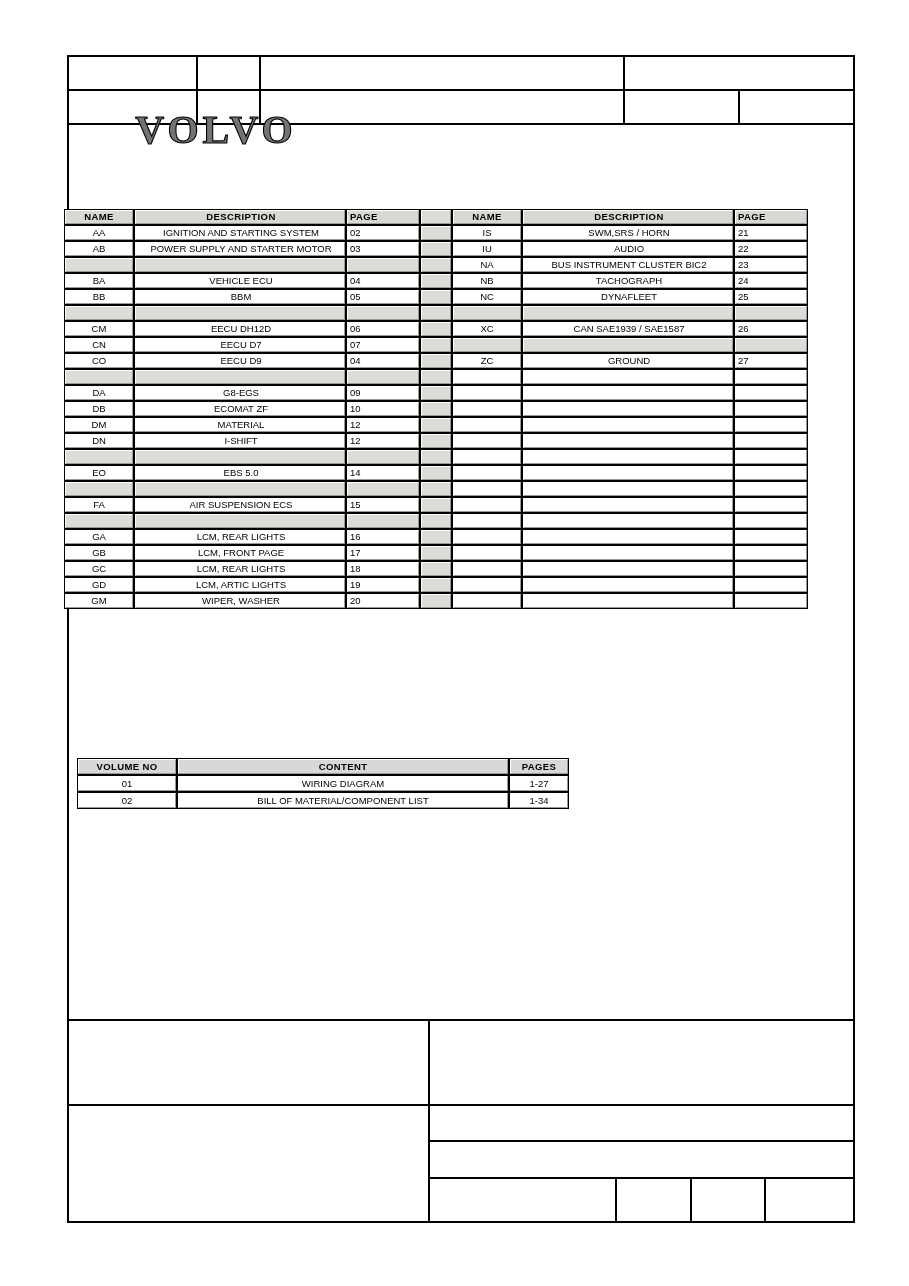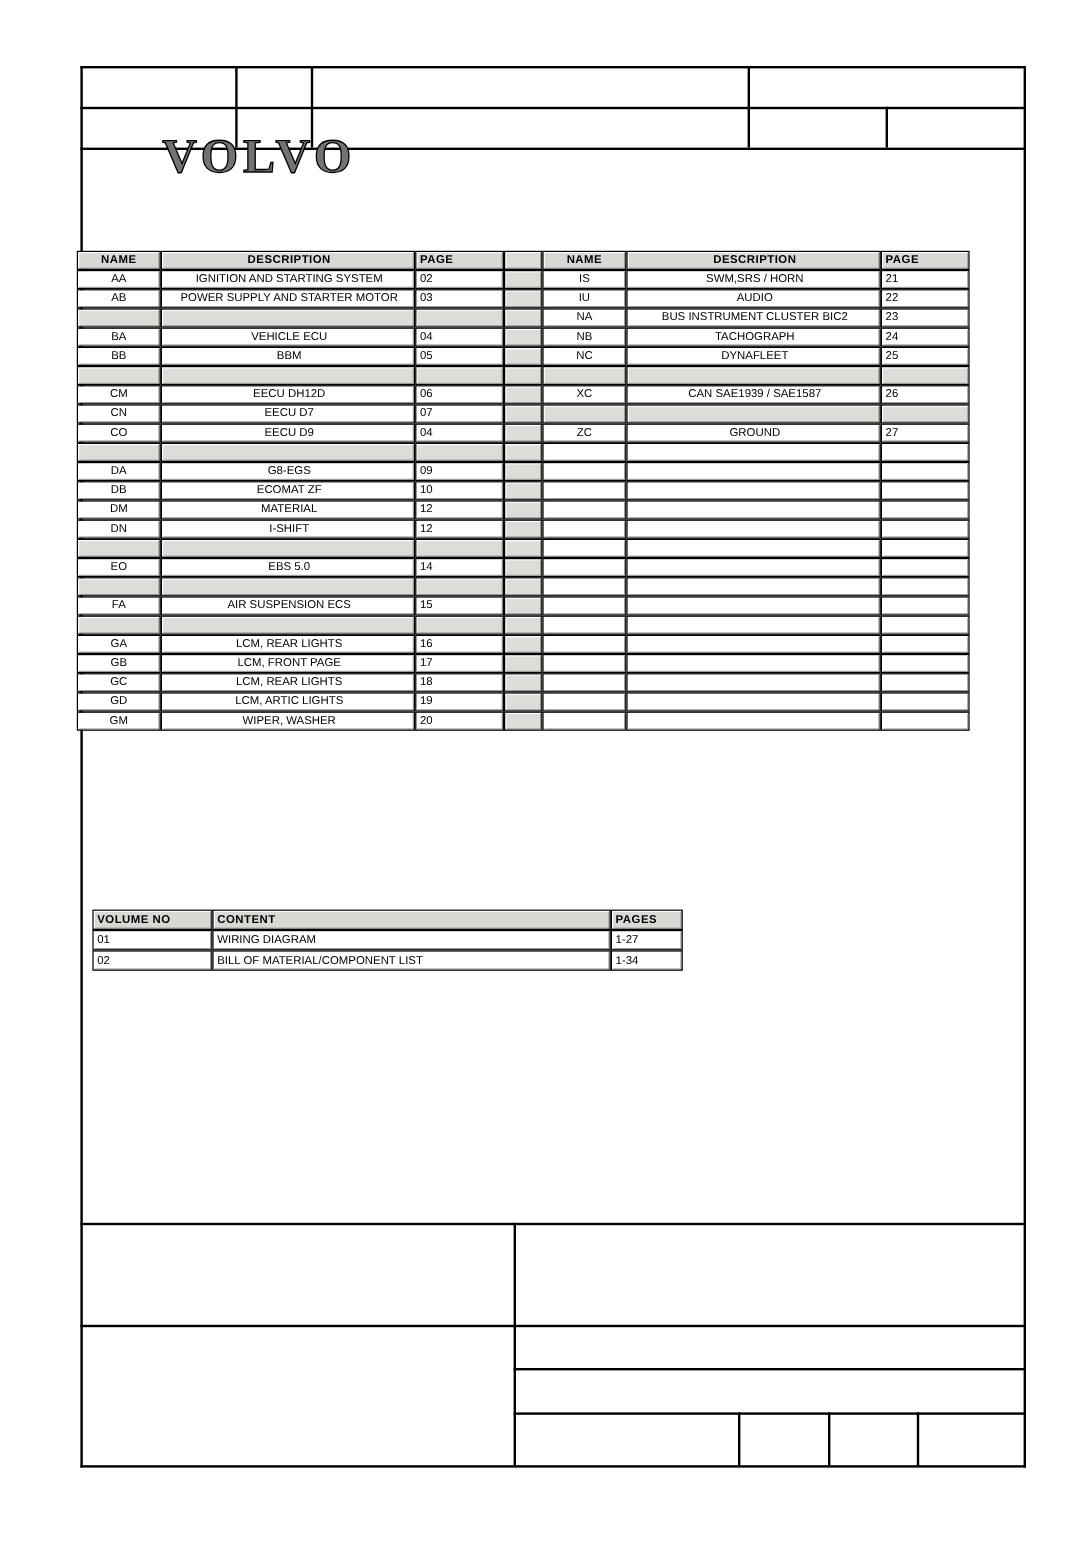--- a/index.html
+++ b/index.html
@@ -106,20 +106,21 @@
     padding: 0 2px;
     box-sizing: border-box;
     background: #ffffff;
     border-top: 1.5px solid #ffffff;
     border-left: 1.5px solid #ffffff;
     border-right: 1.5px solid #9a9a94;
     border-bottom: 1.5px solid #9a9a94;
     outline: 1px solid #000000;
     color: #000;
     line-height: 13px;
+    text-align: center;
     white-space: nowrap;
     overflow: hidden;
   }
   table.vol td.hdr {
     background: #d8d8d4;
     font-weight: bold;
     letter-spacing: 0.4px;
   }
   .vw-no   { width: 98px; }
   .vw-cont { width: 330px; }

